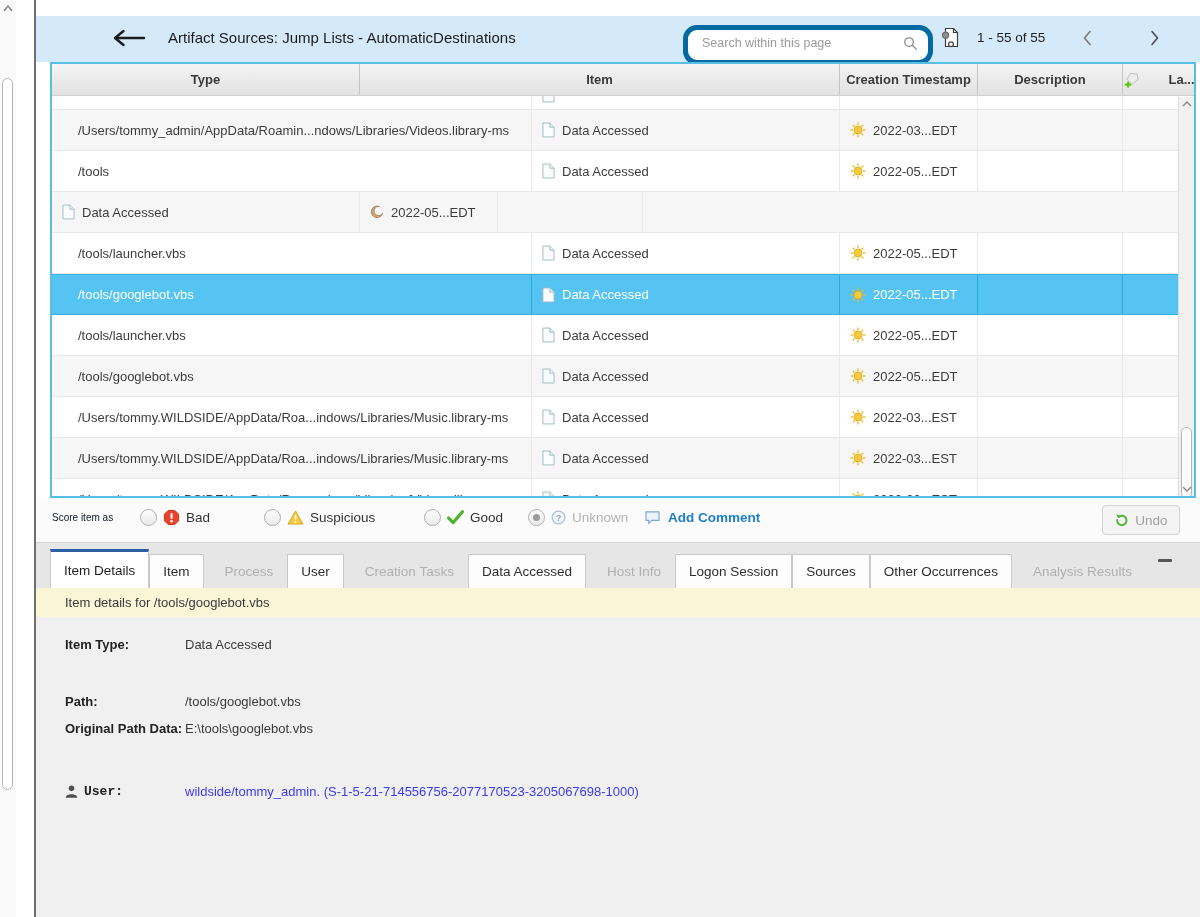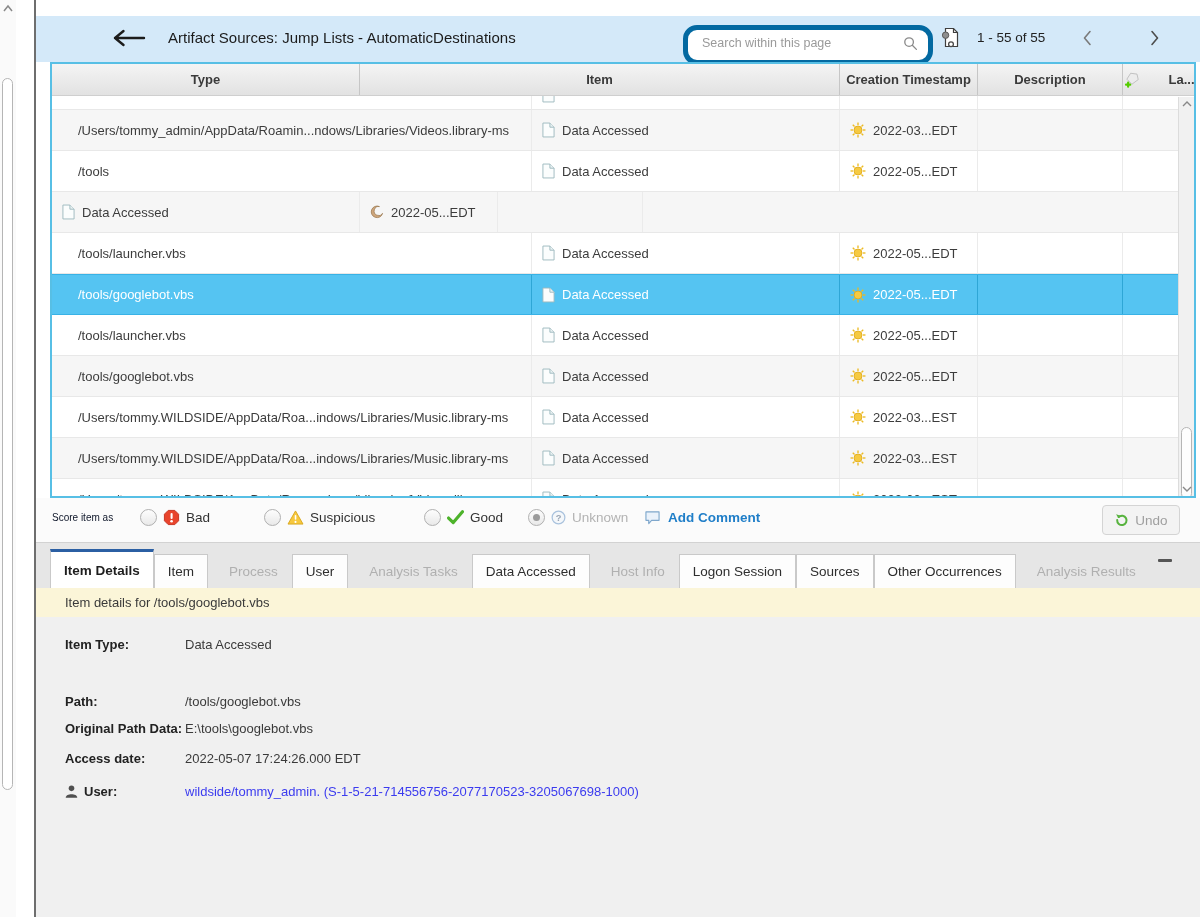--- a/index.html
+++ b/index.html
@@ -55,31 +55,31 @@
   .opt.dis { color:#b3b3b3; cursor:default; }
   .radio { width:17px; height:17px; border-radius:50%; border:1px solid #b0b0b0; background:linear-gradient(#fdfdfd,#e9e9e9); position:relative; }
   .radio.on::after { content:""; position:absolute; left:4px; top:4px; width:7px; height:7px; border-radius:50%; background:#9b9b9b; }
   .addc { position:absolute; left:608px; top:12px; display:flex; gap:7px; align-items:center; font-size:13.5px; color:#1f7ec8; font-weight:bold; cursor:pointer; }
   .undo { position:absolute; right:20px; top:7px; width:78px; height:30px; background:#f3f3f3; border:1px solid #d4d4d4; border-radius:4px; display:flex; align-items:center; justify-content:center; gap:6px; font-size:13.5px; color:#9f9f9f; }
 
   
   .tabs { position:absolute; left:0; right:0; top:542px; height:46px; background:#e6e6e6; border-top:1px solid #d2d2d2; }
   .tabrow { position:absolute; left:14px; right:40px; bottom:0; display:flex; align-items:flex-end; }
   .tab { height:34px; padding:0 13px; display:flex; align-items:center; font-size:13.5px; color:#2e2e2e; background:#fdfdfd; border:1px solid #c9c9c9; border-bottom:none; cursor:pointer; white-space:nowrap; }
-  .tab.active { height:39px; background:#fff; border-top:3px solid #2b5fa3; font-weight:bold; color:#1e1e1e; }
+  .tab.active { height:39px; background:#fff; border-top:3px solid #2b5fa3; font-weight:normal; color:#1e1e1e; }
   .tab.dis { background:transparent; border-color:transparent; color:#b0b0b0; cursor:default;padding-left:20px; }
   .minus { position:absolute; right:28px; top:16px; width:14px; height:3px; background:#555; border-radius:1px; cursor:pointer; }
 
   
   .banner { position:absolute; left:0; right:0; top:588px; height:29px; background:#fbf5d8; font-size:13px; color:#3a3a3a; line-height:29px; padding-left:29px; }
   .details { position:absolute; left:0; right:0; top:617px; height:300px; background:#f0f0f0; }
   .field { position:absolute; left:29px; right:10px; height:22px; }
   .f-icon { position:absolute; left:0; top:3px; }
   .f-label { position:absolute; left:0; top:2px; font-size:13px; font-weight:bold; color:#222; }
-  .f-label.ind { left:19px; }
+  .f-label.ind { left:19px;font-family:Liberation Mono, monospace; }
   .f-value { position:absolute; left:120px; top:2px; font-size:13px; color:#3a3a3a; white-space:nowrap; }
   .f-value.link { color:#3b3bef; cursor:pointer; }
   svg { display:block; }
 </style>
 </head>
 <body>
 
 <div class="page">
 
   <div class="out-sb">
@@ -588,21 +588,21 @@
           <div class="tab">
             <span>Item</span>
           </div>
           <div class="tab dis">
             <span>Process</span>
           </div>
           <div class="tab">
             <span>User</span>
           </div>
           <div class="tab dis">
-            <span>Analysis Tasks</span>
+            <span>Creation Tasks</span>
           </div>
           <div class="tab">
             <span>Data Accessed</span>
           </div>
           <div class="tab dis">
             <span>Host Info</span>
           </div>
           <div class="tab">
             <span>Logon Session</span>
           </div>
@@ -626,24 +626,20 @@
           <span class="f-value">Data Accessed</span>
         </div>
         <div class="field" style="top: 75px;">
           <span class="f-label">Path:</span>
           <span class="f-value">/tools/googlebot.vbs</span>
         </div>
         <div class="field" style="top: 102px;">
           <span class="f-label">Original Path Data:</span>
           <span class="f-value">E:\tools\googlebot.vbs</span>
         </div>
-        <div class="field" style="top: 132px;">
-          <span class="f-label">Access date:</span>
-          <span class="f-value">2022-05-07 17:24:26.000 EDT</span>
-        </div>
         <div class="field" style="top: 165px;">
           <span class="f-icon" style="display: inline-flex;">
             <svg viewBox="0 0 14 14" width="13" height="13">
               <circle cx="7" cy="3.6" r="3" fill="#4f4f4f"></circle>
               <path d="M0.8 13.6 C0.8 8.8 13.2 8.8 13.2 13.6 Z" fill="#4f4f4f"></path>
             </svg>
           </span>
           <span class="f-label ind">User:</span>
           <span class="f-value link">wildside/tommy_admin. (S-1-5-21-714556756-2077170523-3205067698-1000)</span>
         </div>

